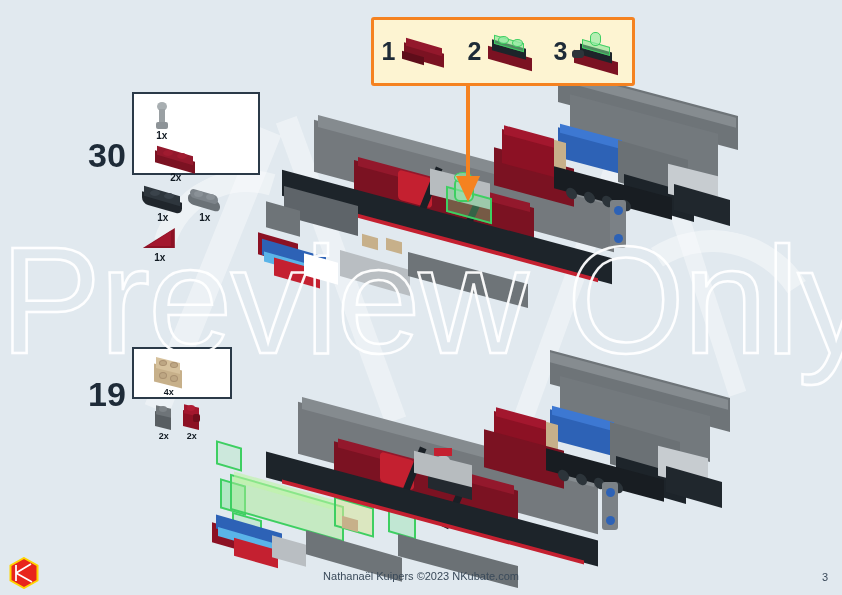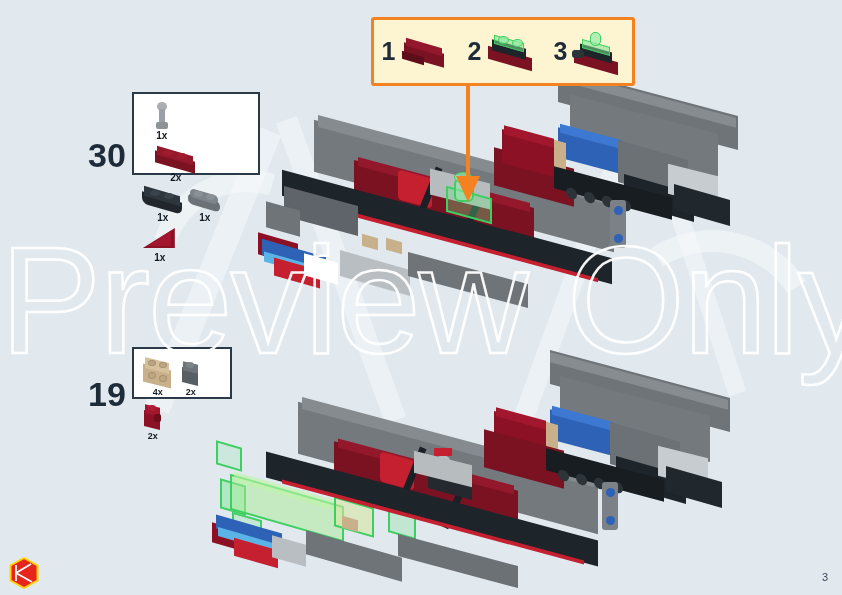--- a/index.html
+++ b/index.html
@@ -70,21 +70,21 @@
     font-family:"Liberation Sans", sans-serif;
     margin-top:43px;
   }
   .parts-box{
     background:#ffffff;border:2.5px solid #2b3a48;
     box-sizing:border-box;position:relative;
   }
   #step-30{left:88px;top:92px;}
   #step-30 .parts-box{width:128px;height:83px;padding:5px 6px;}
   #step-31{left:88px;top:334px;}
-  #step-31 .parts-box{width:100px;height:52px;padding:4px 5px;}
+  #step-31 .parts-box{width:100px;height:52px;padding:4px 16px;}
 
   .parts-grid{display:flex;flex-wrap:wrap;width:100%;height:100%;}
   .part-cell{
     display:flex;flex-direction:column;align-items:center;justify-content:flex-end;
     position:relative;
   }
   .part-art{position:relative;}
   .qty{
     font-size:10px;font-weight:bold;color:#111a22;line-height:1;margin-top:1px;
     font-family:"Liberation Sans", sans-serif;
@@ -389,15 +389,16 @@
     </div>
   </div>
 
   <div class="watermark">Preview Only</div>
 
   <svg class="logo" viewBox="0 0 60 64">
     <polygon points="30,2 57,17 57,47 30,62 3,47 3,17" fill="#e8251c" stroke="#ffd400" stroke-width="4"></polygon>
     <path d="M14 16 L14 48 M14 32 L44 14 M14 32 L46 50" stroke="#ffffff" stroke-width="3.5" fill="none"></path>
   </svg>
 
+  <div class="credit">Nathanaël Kuipers ©2023 NKubate.com</div>
   <div class="pagenum">3</div>
 
 </div>
 
 </body></html>

